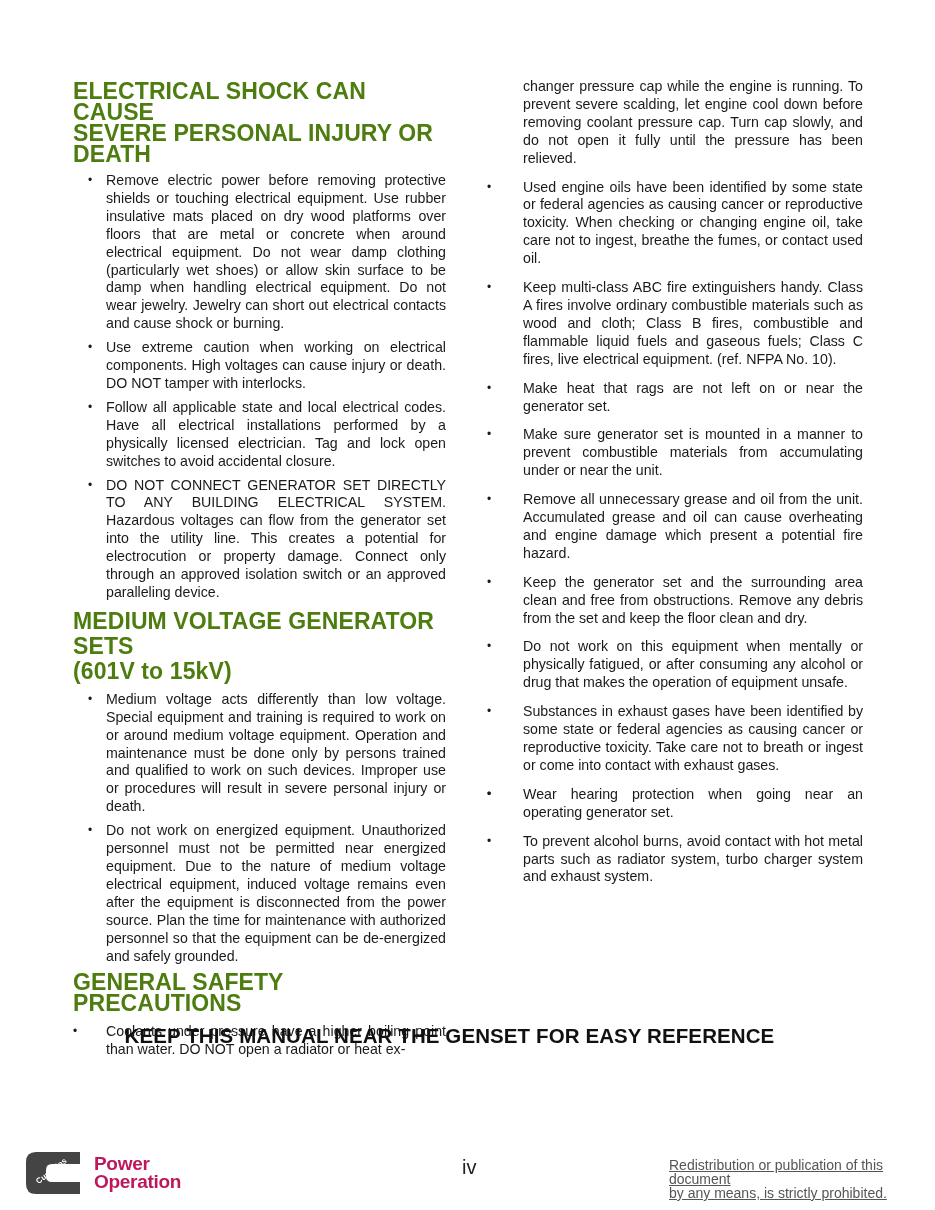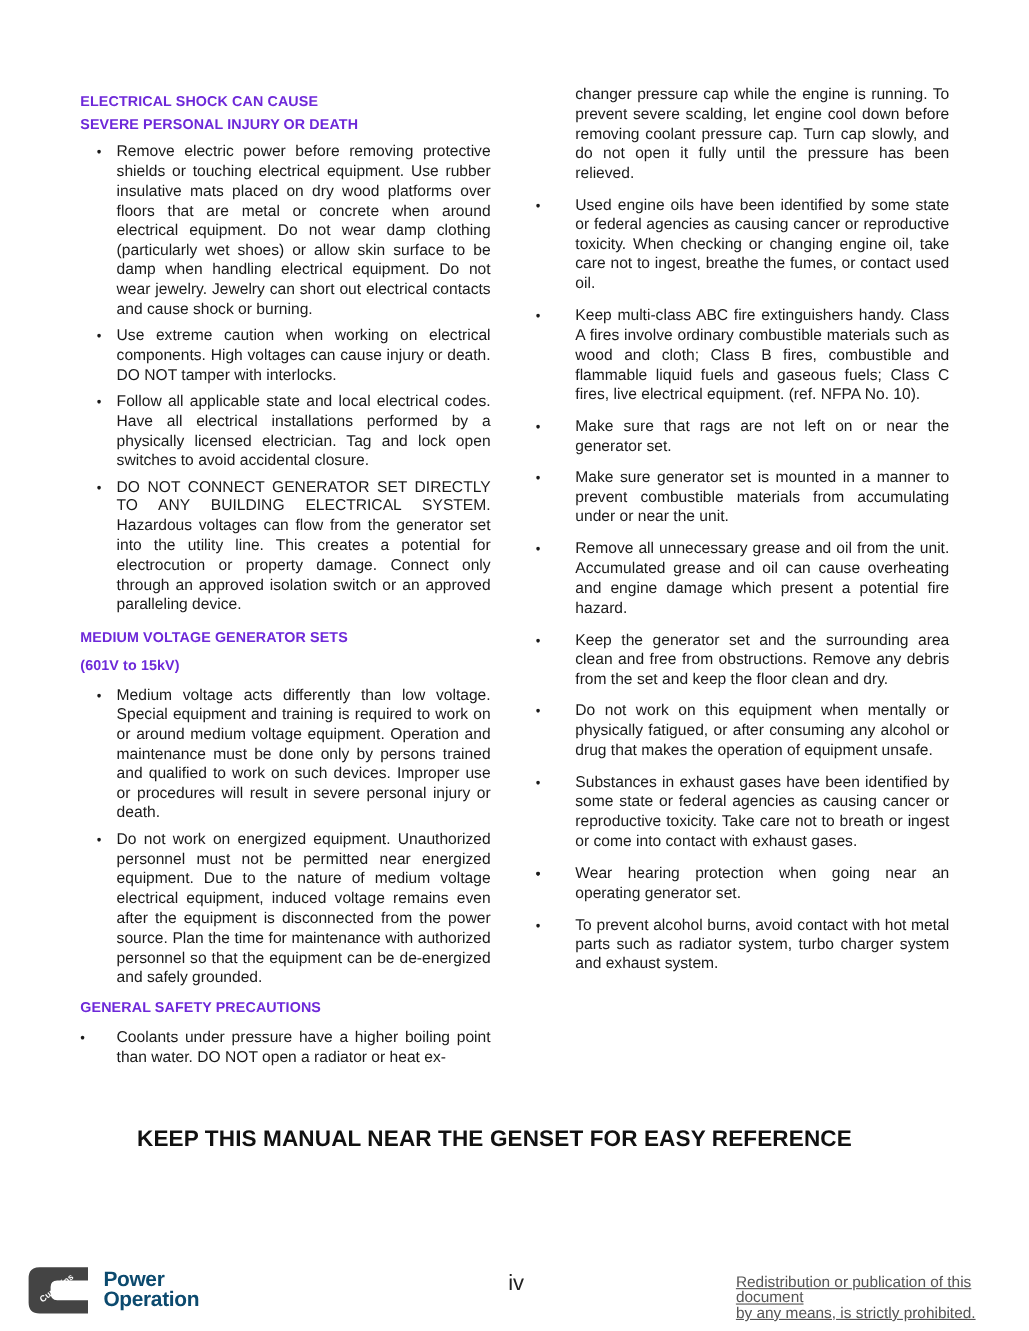--- a/index.html
+++ b/index.html
@@ -1,38 +1,38 @@
 <!DOCTYPE html>
 <html><head>
 <meta charset="utf-8">
 <style>
   html, body { margin: 0; padding: 0; background: #ffffff; }
   body { width: 935px; height: 1210px; position: relative; overflow: hidden; color: #1a1a1a; font-family: "Liberation Sans", sans-serif; }
   .col { position: absolute; top: 78px; }
   .col-left { left: 73px; width: 373px; }
   .col-right { left: 487px; width: 376px; }
-  h2 { font-family: "Liberation Sans", sans-serif; font-weight: bold; font-size: 13px; line-height: 21px; margin: 0; color: #6d28d9; letter-spacing: 0.1px; }
+  h2 { font-family: "Liberation Sans", sans-serif; font-weight: bold; font-size: 23px; line-height: 21px; margin: 0; color: #4d7c0f; letter-spacing: 0.1px; }
   .h-elec { margin-top: 3px; }
   .h-med { margin-top: 7px; line-height: 25px; }
   .h-gen { margin-top: 7px; }
   ul { list-style: none; margin: 0; padding: 0; }
   li { position: relative; font-size: 14.2px; line-height: 17.9px; text-align: justify; margin: 0; }
   .left-list li { padding-left: 33px; margin-top: 6px; }
   .left-list li:first-child { margin-top: 7px; }
   .left-list .bullet { position: absolute; left: 15px; top: 0; }
   .gen-list li { padding-left: 33px; margin-top: 9px; }
   .gen-list .bullet { position: absolute; left: 0; top: 0; }
   .right-list li { padding-left: 36px; margin-top: 11px; }
   .right-list li.cont { margin-top: 0; }
   .right-list .bullet { position: absolute; left: 0; top: 0; }
   .bullet { font-size: 12px; line-height: 17.9px; }
   .keep { position: absolute; top: 1024px; left: 0; width: 835px; text-align: center; font-weight: bold; font-size: 20.5px; color: #111; letter-spacing: 0.1px; padding-left: 32px; }
   .footer-logo { position: absolute; left: 22px; top: 1150px; display: flex; align-items: center; }
   .logo-c { width: 62px; height: 46px; }
-  .brand { margin-left: 10px; color: #0c4a6e; font-weight: bold; font-size: 19px; line-height: 18px; letter-spacing: -0.3px; }
+  .brand { margin-left: 10px; color: #be185d; font-weight: bold; font-size: 19px; line-height: 18px; letter-spacing: -0.3px; }
   .page-num { position: absolute; left: 462px; top: 1156px; font-size: 20px; color: #222; }
   .notice { position: absolute; left: 669px; top: 1158px; font-size: 14px; line-height: 14px; color: #555; text-decoration: underline; }
 </style>
 </head>
 <body>
 
 <div class="col col-left">
   <h2 class="h-elec">
     <span>ELECTRICAL SHOCK CAN CAUSE</span><br>
     <span>SEVERE PERSONAL INJURY OR DEATH</span>
@@ -57,21 +57,21 @@
   <ul class="gen-list">
     <li><span class="bullet">•</span><span>Coolants under pressure have a higher boiling point than water.  DO NOT open a radiator or heat ex-</span></li>
   </ul>
 </div>
 
 <div class="col col-right">
   <ul class="right-list">
     <li class="cont"><span>changer pressure cap while the engine is running. To prevent severe scalding, let engine cool down before removing coolant pressure cap. Turn cap slowly, and do not open it fully until the pressure has been relieved.</span></li>
     <li><span class="bullet">•</span><span>Used engine oils have been identified by some state or federal agencies as causing cancer or reproductive toxicity.  When checking or changing engine oil, take care not to ingest, breathe the fumes, or contact used oil.</span></li>
     <li><span class="bullet">•</span><span>Keep multi-class ABC fire extinguishers handy. Class A fires involve ordinary combustible materials such as wood and cloth; Class B fires, combustible and flammable liquid fuels and gaseous fuels; Class C fires, live electrical equipment. (ref. NFPA No. 10).</span></li>
-    <li><span class="bullet">•</span><span>Make sure that rags are not left on or near the generator set.</span></li>
+    <li><span class="bullet">•</span><span>Make heat that rags are not left on or near the generator set.</span></li>
     <li><span class="bullet">•</span><span>Make sure generator set is mounted in a manner to prevent combustible materials from accumulating under or near the unit.</span></li>
     <li><span class="bullet">•</span><span>Remove all unnecessary grease and oil from the unit.  Accumulated grease and oil can cause overheating and engine damage which present a potential fire hazard.</span></li>
     <li><span class="bullet">•</span><span>Keep the generator set and the surrounding area clean and free from obstructions.  Remove any debris from the set and keep the floor clean and dry.</span></li>
     <li><span class="bullet">•</span><span>Do not work on this equipment when mentally or physically fatigued, or after consuming any alcohol or drug that makes the operation of equipment unsafe.</span></li>
     <li><span class="bullet">•</span><span>Substances in exhaust gases have been identified by some state or federal agencies as causing cancer or reproductive toxicity. Take care not to breath or ingest or come into contact with exhaust gases.</span></li>
     <li><span class="bullet">•</span></li>
     <li><span class="bullet">•</span><span>Wear hearing protection when going near an operating generator set.</span></li>
     <li><span class="bullet">•</span><span>To prevent alcohol burns, avoid contact with hot metal parts such as radiator system, turbo charger system and exhaust system.</span></li>
   </ul>
 </div>

